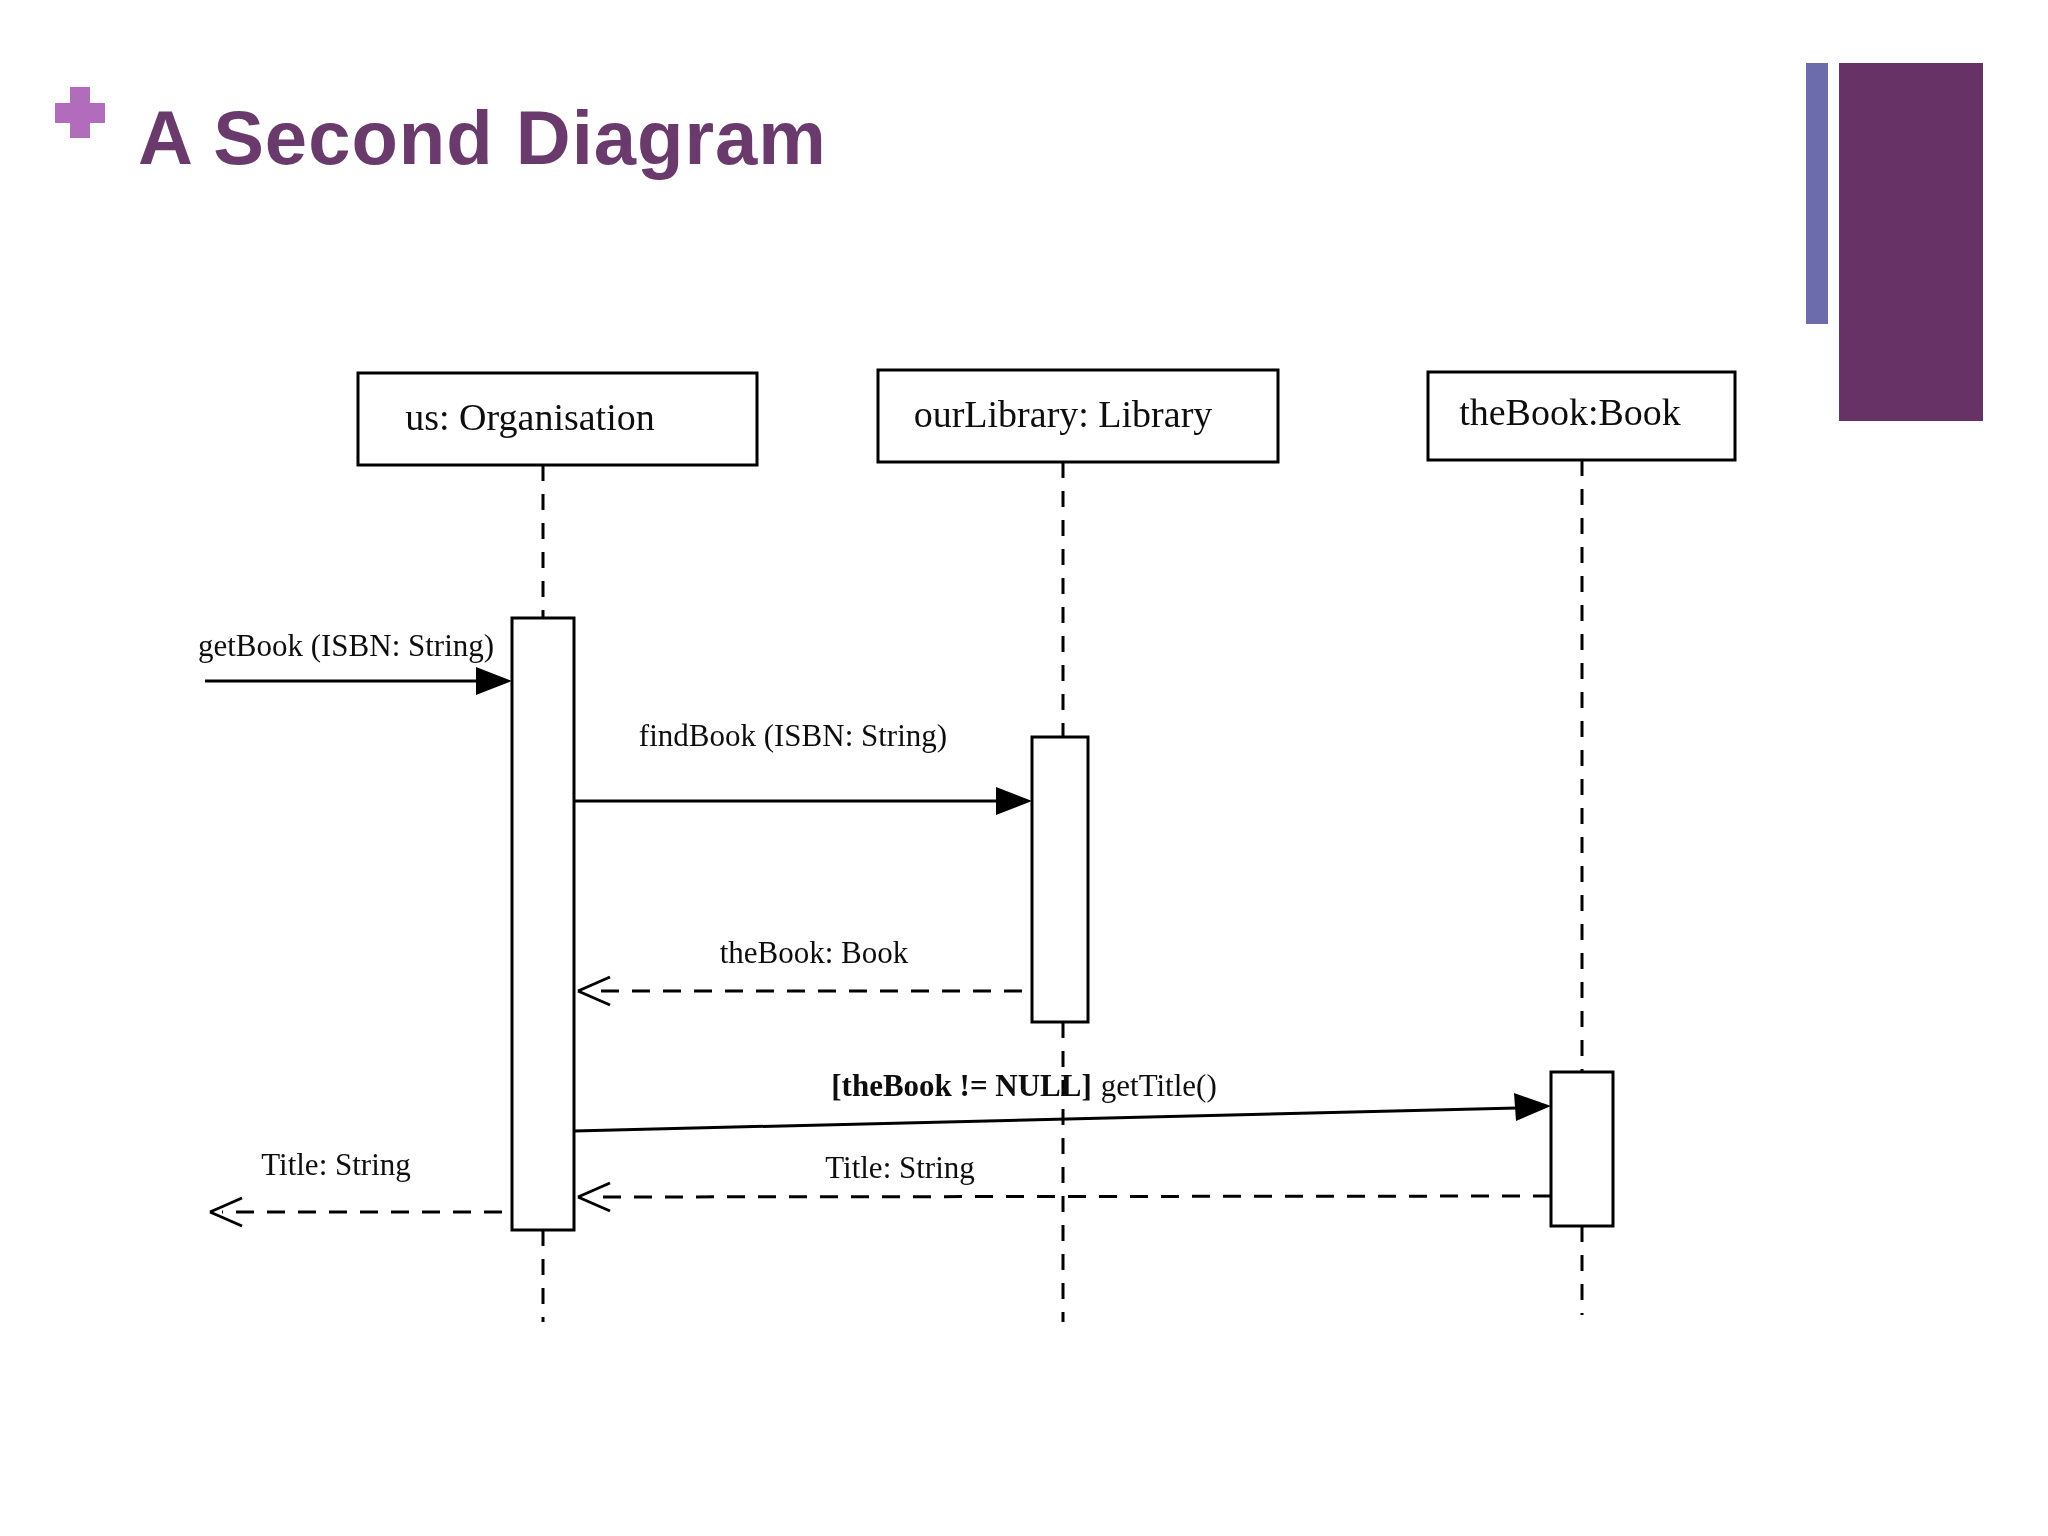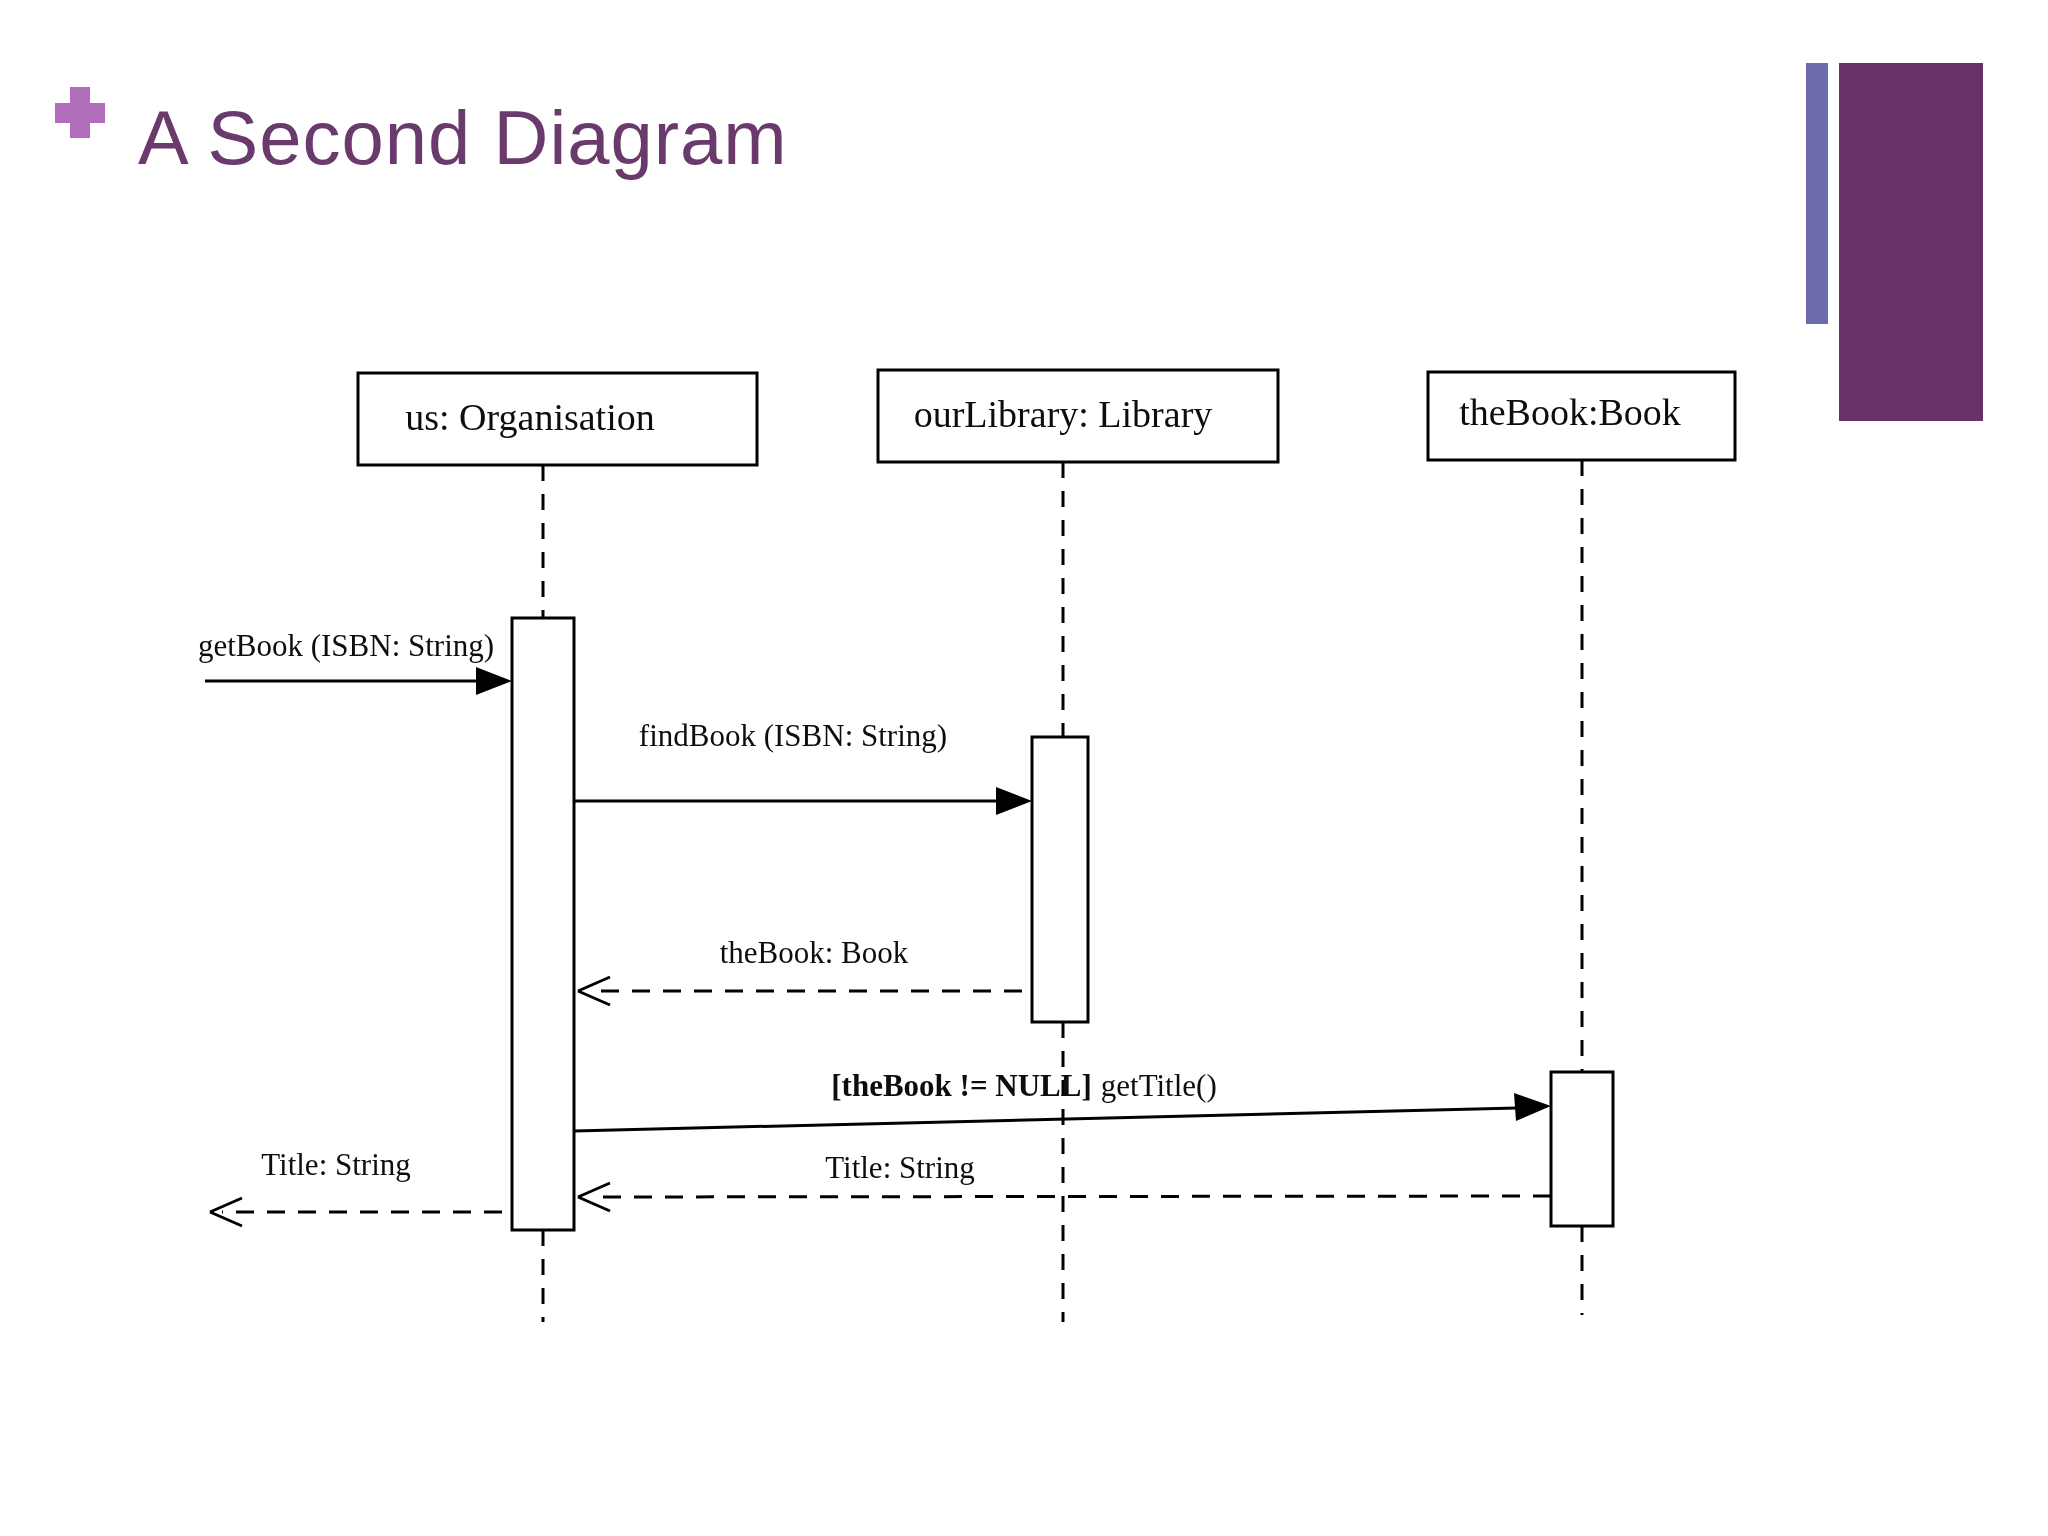--- a/index.html
+++ b/index.html
@@ -7,21 +7,21 @@
     width:2048px;height:1536px;position:relative;overflow:hidden;
     background:#ffffff;font-family:"Liberation Sans",sans-serif;
   }
   
   .plus{position:absolute;left:55px;top:87px;width:50px;height:51px;}
   .plus .pv{position:absolute;left:15px;top:0;width:20px;height:51px;background:#b16dbb;}
   .plus .ph{position:absolute;left:0;top:16px;width:50px;height:20px;background:#b16dbb;}
   
   .slide-title{
     position:absolute;left:138px;top:100px;margin:0;
-    font-size:76px;line-height:76px;font-weight:normal;color:#6a3a6d;
+    font-size:76px;line-height:76px;font-weight:bold;color:#6a3a6d;
     white-space:nowrap;letter-spacing:1px;
   }
   
   .bar-thin{position:absolute;left:1806px;top:63px;width:22px;height:261px;background:#6c6cac;}
   .bar-thick{position:absolute;left:1839px;top:63px;width:144px;height:358px;background:#673366;}
   
   svg.seq{position:absolute;left:0;top:0;}
   svg.seq .shape{stroke:#000000;stroke-width:3;fill:none;}
   svg.seq .boxfill{stroke:#000000;stroke-width:3;fill:#ffffff;}
   svg.seq .life{stroke:#000000;stroke-width:3;fill:none;stroke-dasharray:16 13;}

